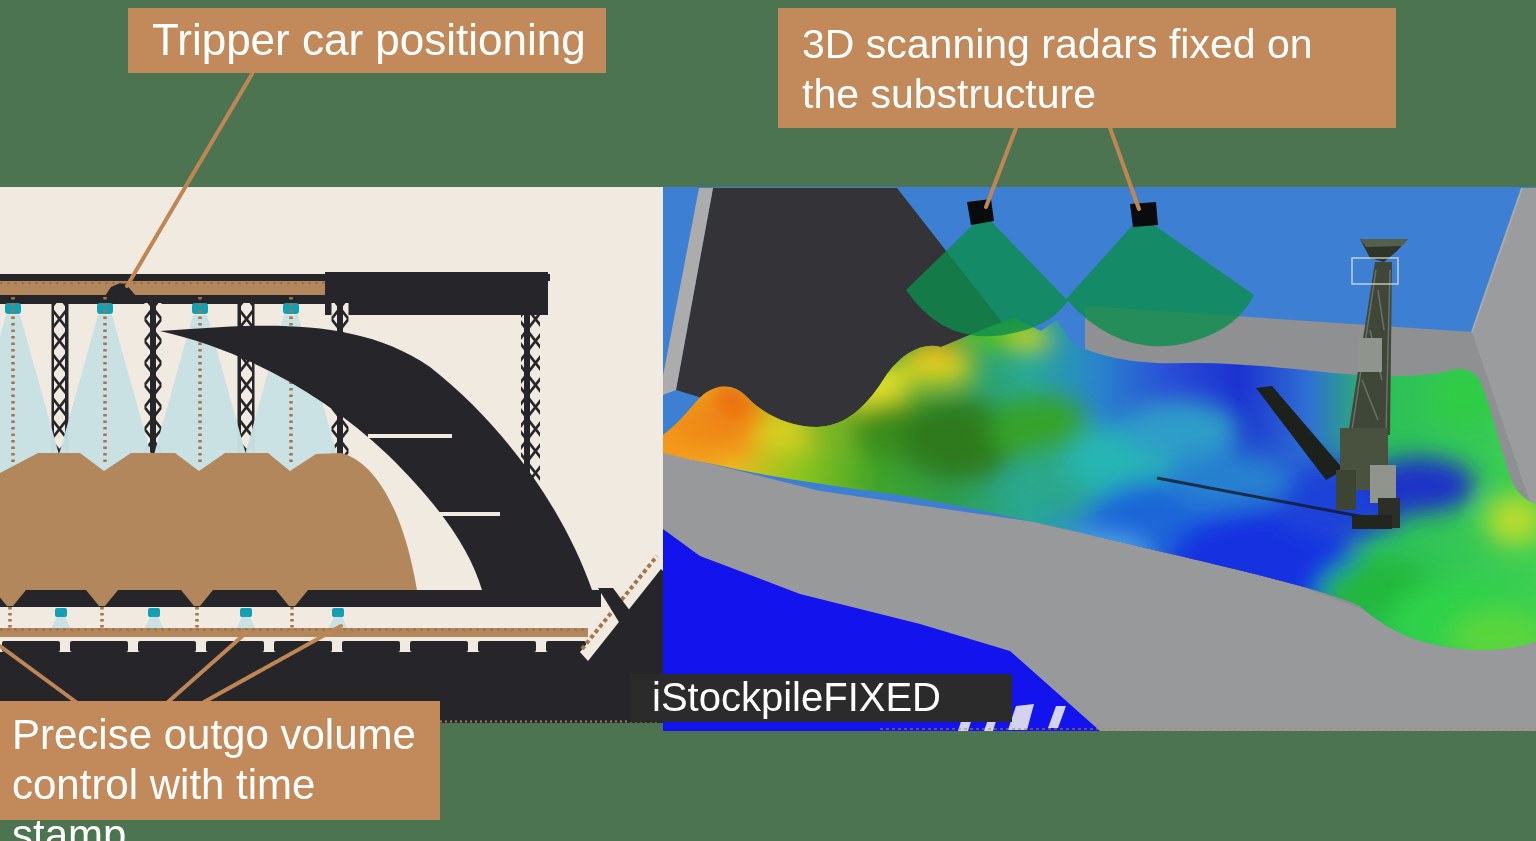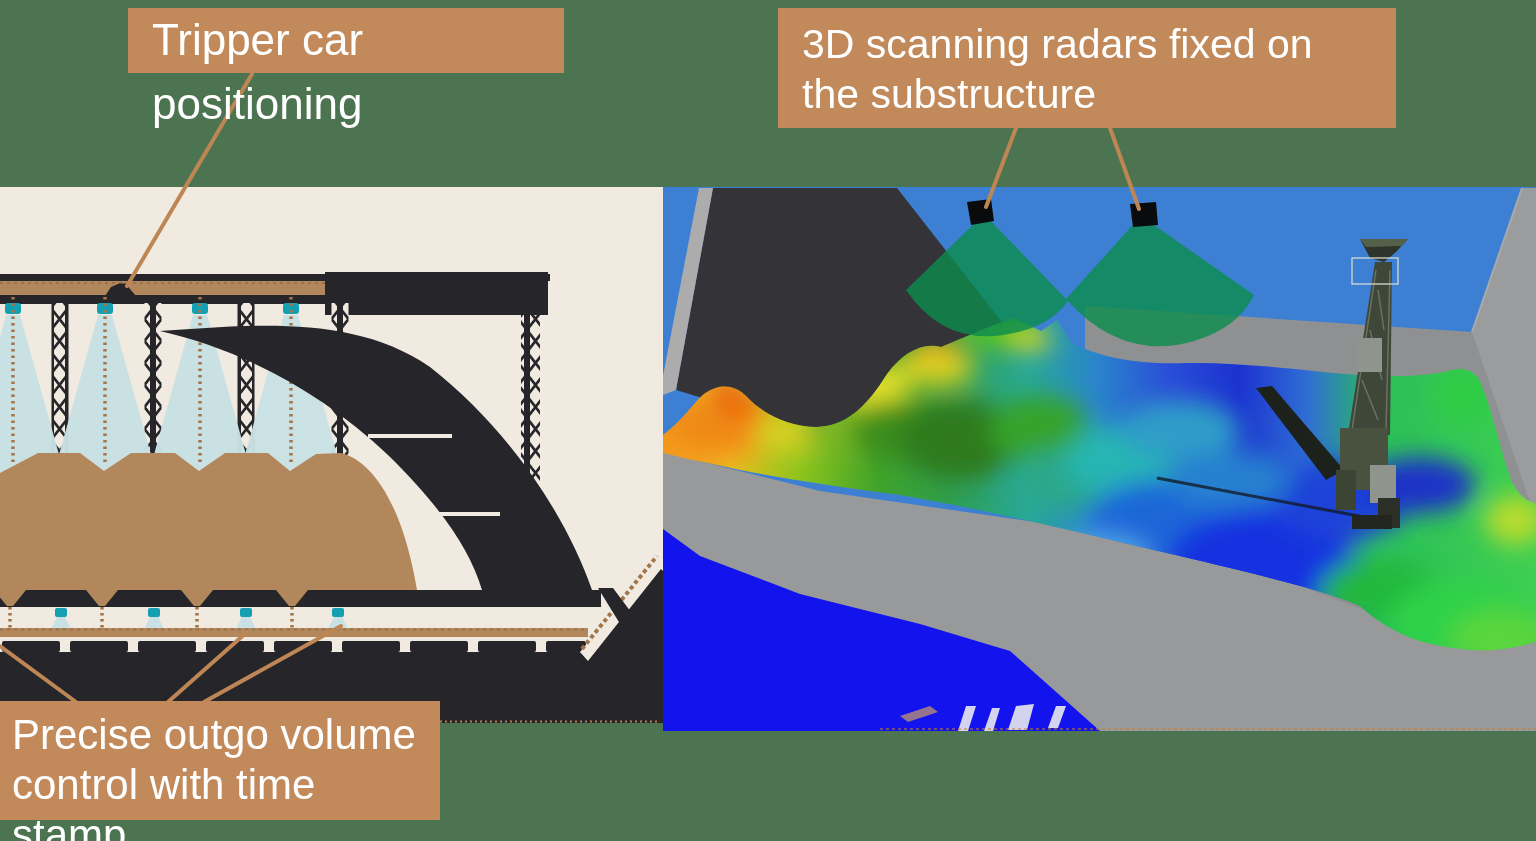--- a/index.html
+++ b/index.html
@@ -12,21 +12,21 @@
   }
   .panel{position:absolute;display:block;}
   .callout{
     position:absolute;
     background:var(--label-bg,#c28a5a);
     color:var(--label-text,#ffffff);
     white-space:pre-line;
     box-sizing:border-box;
     z-index:30;
   }
-  #callout-tripper{left:128px;top:8px;width:436px;height:65px;
+  #callout-tripper{left:128px;top:8px;width:478px;height:65px;
     font-size:44px;line-height:64px;padding-left:24px;}
   #callout-radars{left:751px;top:8px;width:618px;height:120px;
     font-size:41px;line-height:50px;padding:11px 0 0 24px;margin-left:27px;}
   #callout-outgo{left:0;top:701px;width:440px;height:119px;
     font-size:42px;line-height:50px;padding:9px 0 0 12px;}
   #caption-istockpile{
     position:absolute;left:630px;top:674px;width:382px;height:48px;
     background:var(--caption-bg,#2b2b2c);color:var(--caption-text,#ffffff);
     font-size:40px;line-height:47px;padding-left:22px;box-sizing:border-box;
     z-index:25;
@@ -276,13 +276,14 @@
   </svg>
 
   <div class="callout" id="callout-tripper">Tripper car positioning</div>
 
   <div class="callout" id="callout-radars">3D scanning radars fixed on
 the substructure</div>
 
   <div class="callout" id="callout-outgo">Precise outgo volume
 control with time stamp</div>
 
+  <div id="caption-istockpile">iStockpileFIXED</div>
 </div>
 
 </body></html>

